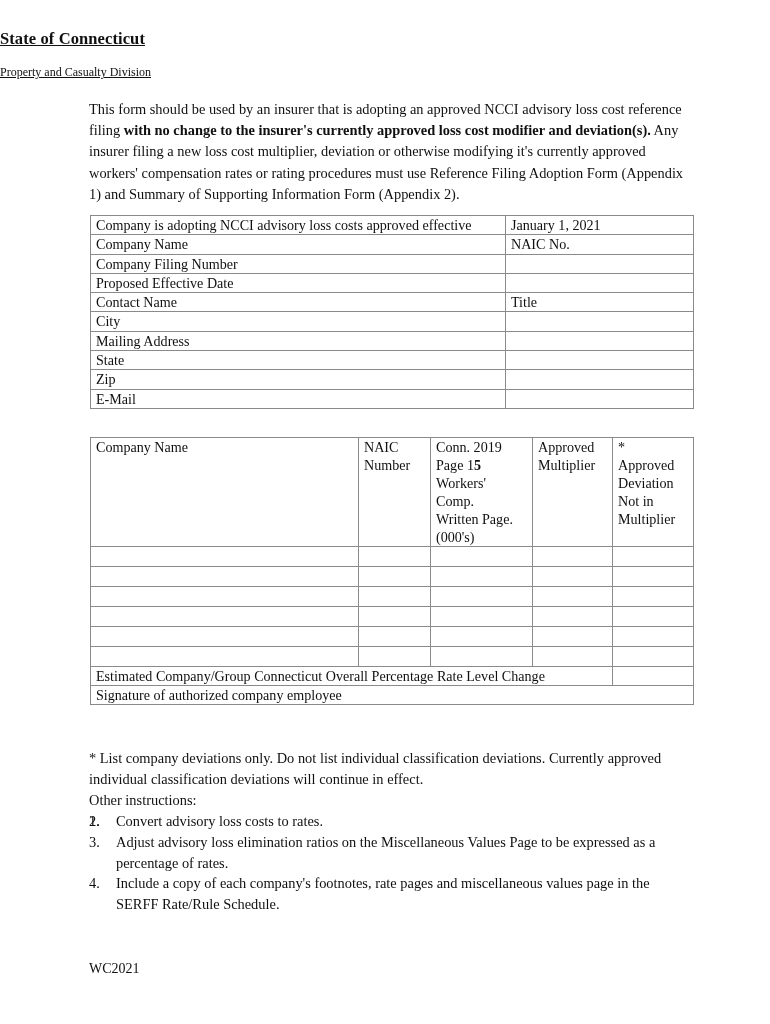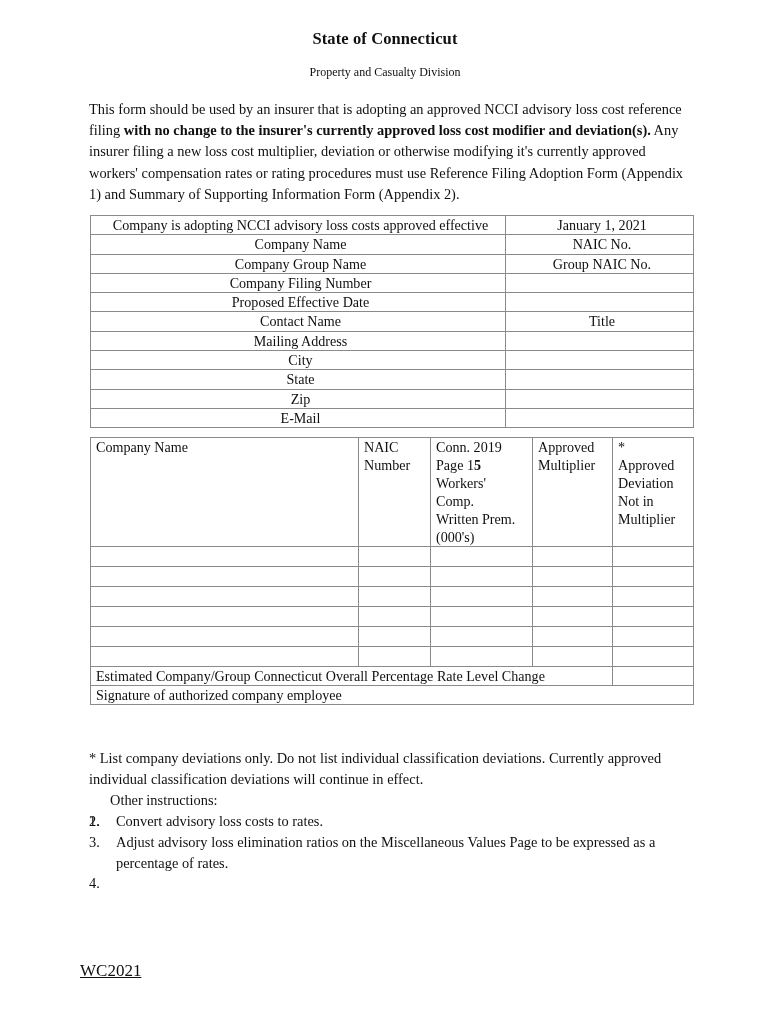--- a/index.html
+++ b/index.html
@@ -22,21 +22,22 @@
     width: 770px;
     height: 1024px;
   }
 
   
   .header-block {
     position: absolute;
     left: 0;
     top: 28px;
     width: 770px;
-    text-align: center;
+    text-align: left;
+    text-decoration: underline;
   }
   .doc-title {
     font-size: 16.5px;
     font-weight: bold;
     letter-spacing: 0.1px;
     line-height: 1.28;
   }
   .doc-sub {
     font-size: 12px;
     line-height: 1.33;
@@ -67,21 +68,21 @@
   .form-table td {
     border: 1px solid #8a8a8a;
     padding: 0 0 0 5px;
     vertical-align: top;
     line-height: 18px;
     height: 18px;
     background: #ffffff;
   }
 
   #table-contact { top: 215px; }
-  #table-contact td { height: 18.3px; text-align: center; }
+  #table-contact td { height: 18.3px; }
 
   #table-companies { top: 437px; }
 
   .hdr-cell {
     vertical-align: middle;
     line-height: 17.4px;
     padding-top: 3px;
     padding-bottom: 3px;
   }
   .hdr-cell.top-align { vertical-align: top; }
@@ -105,21 +106,20 @@
     width: 604px;
     font-size: 14.4px;
     line-height: 20.8px;
   }
   .other-label {
     position: absolute;
     left: 89px;
     top: 790px;
     font-size: 14.4px;
     line-height: 20.8px;
-    margin-left: 21px;
   }
   .inst-list {
     position: absolute;
     left: 89px;
     top: 811px;
     width: 604px;
     font-size: 14.4px;
     line-height: 20.8px;
     margin: 0;
     padding: 0;
@@ -134,24 +134,23 @@
     position: absolute;
     left: 0;
     top: 0;
     width: 20px;
     text-align: left;
   }
 
   
   .footer-id {
     position: absolute;
-    left: 80px;
+    left: 89px;
     top: 961px;
-    font-size: 17px;
-    text-decoration: underline;
+    font-size: 14px;
   }
 </style>
 </head>
 <body>
 
 <div class="page">
 
   <div class="header-block">
     <div class="doc-title">State of Connecticut</div>
     <div class="doc-sub">Property and Casualty Division</div>
@@ -167,41 +166,37 @@
     <tbody>
       <tr>
         <td style="width:428px">Company is adopting NCCI advisory loss costs approved effective</td>
         <td style="width:175px">January 1, 2021</td>
       </tr>
       <tr>
         <td>Company Name</td>
         <td>NAIC No.</td>
       </tr>
       <tr>
-        <td>Company Group Name</td>
-        <td>Group NAIC No.</td>
-      </tr>
-      <tr>
         <td>Company Filing Number</td>
         <td></td>
       </tr>
       <tr>
         <td>Proposed Effective Date</td>
         <td></td>
       </tr>
       <tr>
         <td>Contact Name</td>
         <td>Title</td>
       </tr>
       <tr>
+        <td>City</td>
+        <td></td>
+      </tr>
+      <tr>
         <td>Mailing Address</td>
-        <td></td>
-      </tr>
-      <tr>
-        <td>City</td>
         <td></td>
       </tr>
       <tr>
         <td>State</td>
         <td></td>
       </tr>
       <tr>
         <td>Zip</td>
         <td></td>
       </tr>
@@ -225,21 +220,21 @@
         <td class="hdr-cell">Company Name</td>
         <td class="hdr-cell">
           <span>NAIC</span><br>
           <span>Number</span>
         </td>
         <td class="hdr-cell top-align">
           <span>Conn.  2019</span><br>
           <span>Page 1</span><span class="bold-char">5</span><br>
           <span>Workers'</span><br>
           <span>Comp.</span><br>
-          <span>Written Prem.</span><br>
+          <span>Written Page.</span><br>
           <span>(000's)</span>
         </td>
         <td class="hdr-cell">
           <span>Approved</span><br>
           <span>Multiplier</span>
         </td>
         <td class="hdr-cell top-align">
           <span>*</span><br>
           <span>Approved</span><br>
           <span>Deviation</span><br>
@@ -311,18 +306,19 @@
     <li>
       <span class="inst-num">2.</span>
       <span>Convert advisory loss costs to rates.</span>
     </li>
     <li>
       <span class="inst-num">3.</span>
       <span>Adjust advisory loss elimination ratios on the Miscellaneous Values Page to be expressed as a percentage of rates.</span>
     </li>
     <li>
       <span class="inst-num">4.</span>
+      <span>Include a copy of each company's footnotes, rate pages and miscellaneous values page in the SERFF Rate/Rule Schedule.</span>
     </li>
   </ul>
 
   <div class="footer-id">WC2021</div>
 
 </div>
 
 </body></html>

